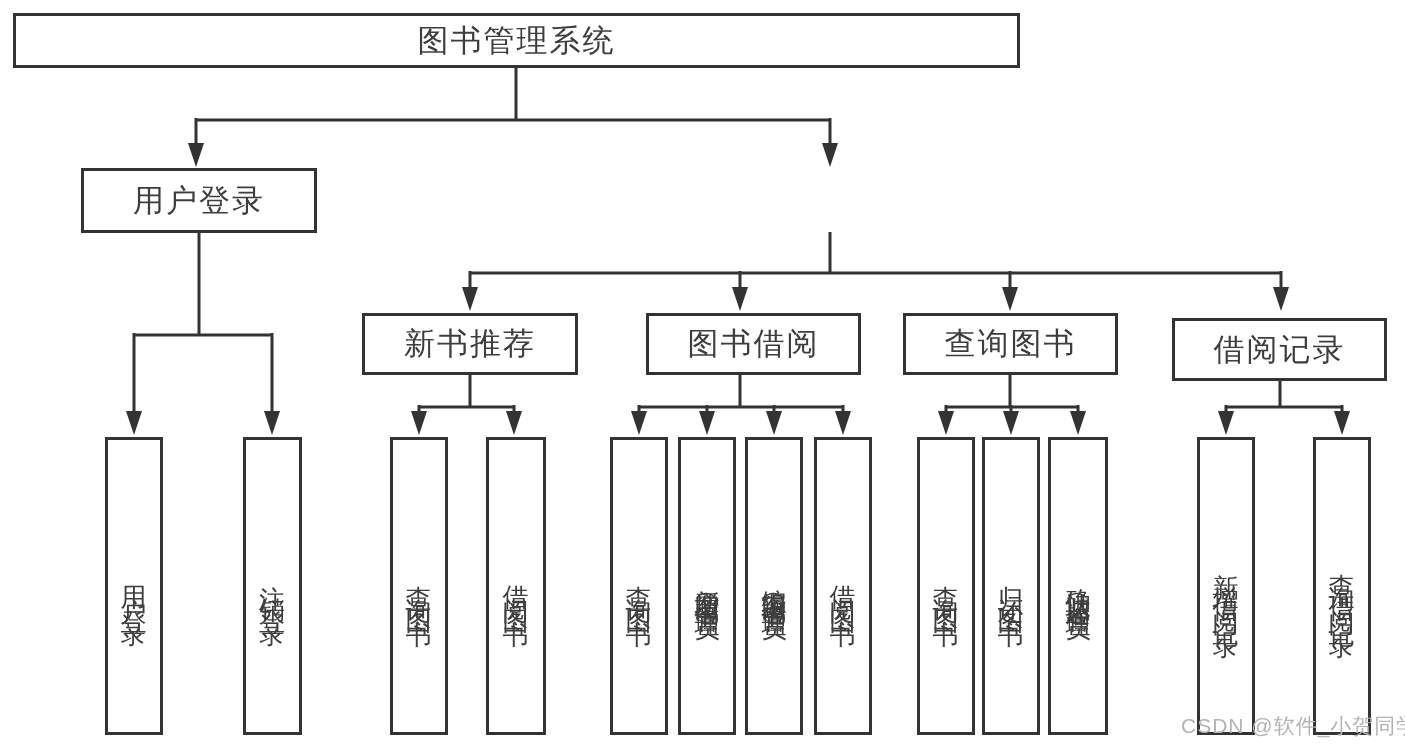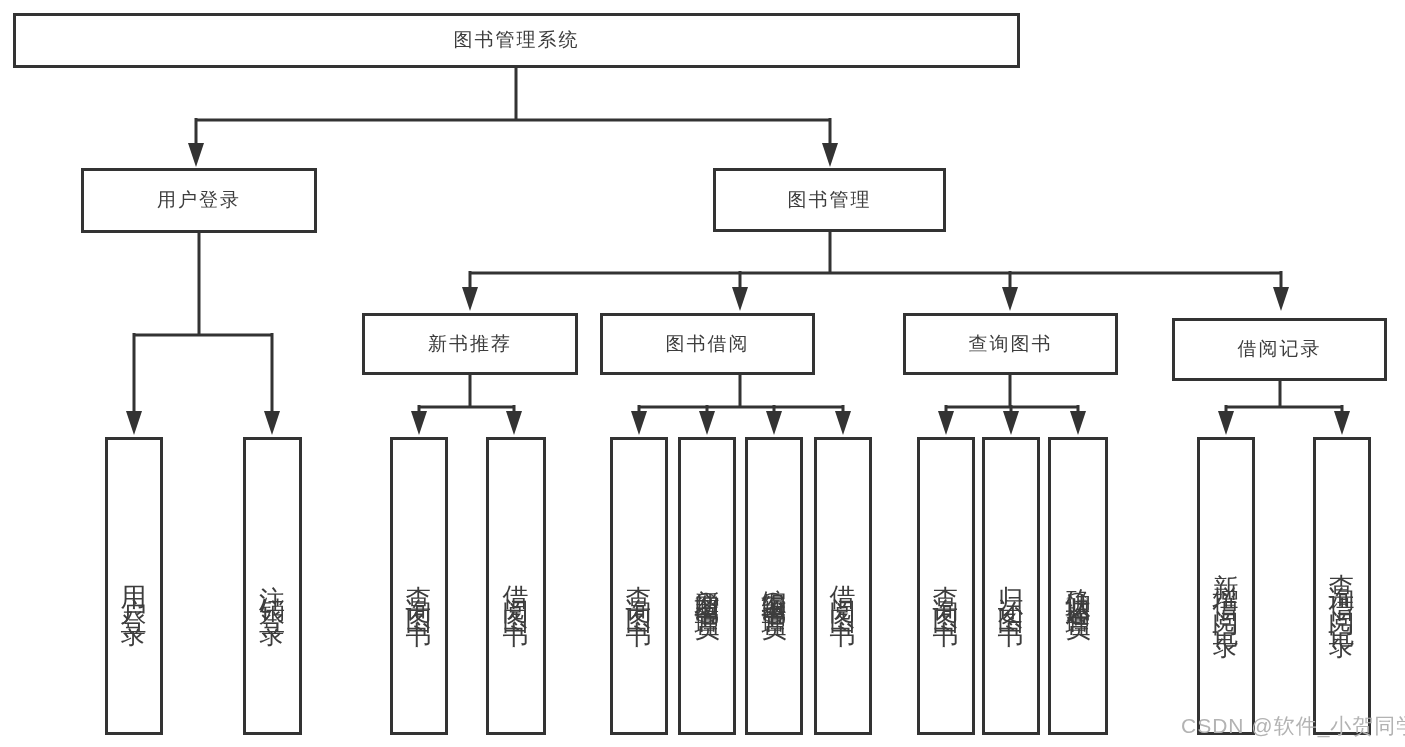--- a/index.html
+++ b/index.html
@@ -13,21 +13,21 @@
   .stage svg{position:absolute;left:0;top:0;}
   .box{
     position:absolute;
     box-sizing:border-box;
     border:3px solid var(--color-line,#333333);
     background:#ffffff;
     display:flex;
     align-items:center;
     justify-content:center;
     color:var(--color-text,#3d3d3d);
-    font-size:19px;
+    font-size:31px;
     letter-spacing:2px;
     text-align:center;
     line-height:1.2;
     z-index:2;
   }
   .box.v{
     writing-mode:vertical-rl;
     text-orientation:mixed;
     font-size:26px;
     letter-spacing:12px;
@@ -89,24 +89,23 @@
     <polygon class="arrowhead" points="1070,411 1086,411 1078,435"></polygon>
 
     <path class="connector" d="M1280,375 V407 M1226,407 H1342 M1226,405 V414 M1342,405 V414"></path>
     <polygon class="arrowhead" points="1218,411 1234,411 1226,435"></polygon>
     <polygon class="arrowhead" points="1334,411 1350,411 1342,435"></polygon>
   </svg>
 
   <div class="box" style="left:13px;top:13px;width:1007px;height:55px;">图书管理系统</div>
 
   <div class="box" style="left:81px;top:168px;width:236px;height:65px;">用户登录</div>
-  <div class="box" style="left:713px;top:168px;width:233px;height:64px;">图书管理</div>
 
   <div class="box" style="left:362px;top:313px;width:216px;height:62px;text-align:center;">新书推荐</div>
-  <div class="box" style="left:600px;top:313px;width:215px;height:62px;">图书借阅</div>
+  <div class="box" style="left:646px;top:313px;width:215px;height:62px;">图书借阅</div>
   <div class="box" style="left:903px;top:313px;width:215px;height:62px;">查询图书</div>
   <div class="box" style="left:1172px;top:318px;width:215px;height:63px;">借阅记录</div>
 
   <div class="box v" style="left:105px;top:437px;width:58px;height:298px;">用户登录</div>
   <div class="box v" style="left:243px;top:437px;width:59px;height:298px;">注销登录</div>
 
   <div class="box v" style="left:390px;top:437px;width:58px;height:298px;">查询图书</div>
   <div class="box v" style="left:486px;top:437px;width:60px;height:298px;">借阅图书</div>
 
   <div class="box v" style="left:610px;top:437px;width:58px;height:298px;">查询图书</div>

